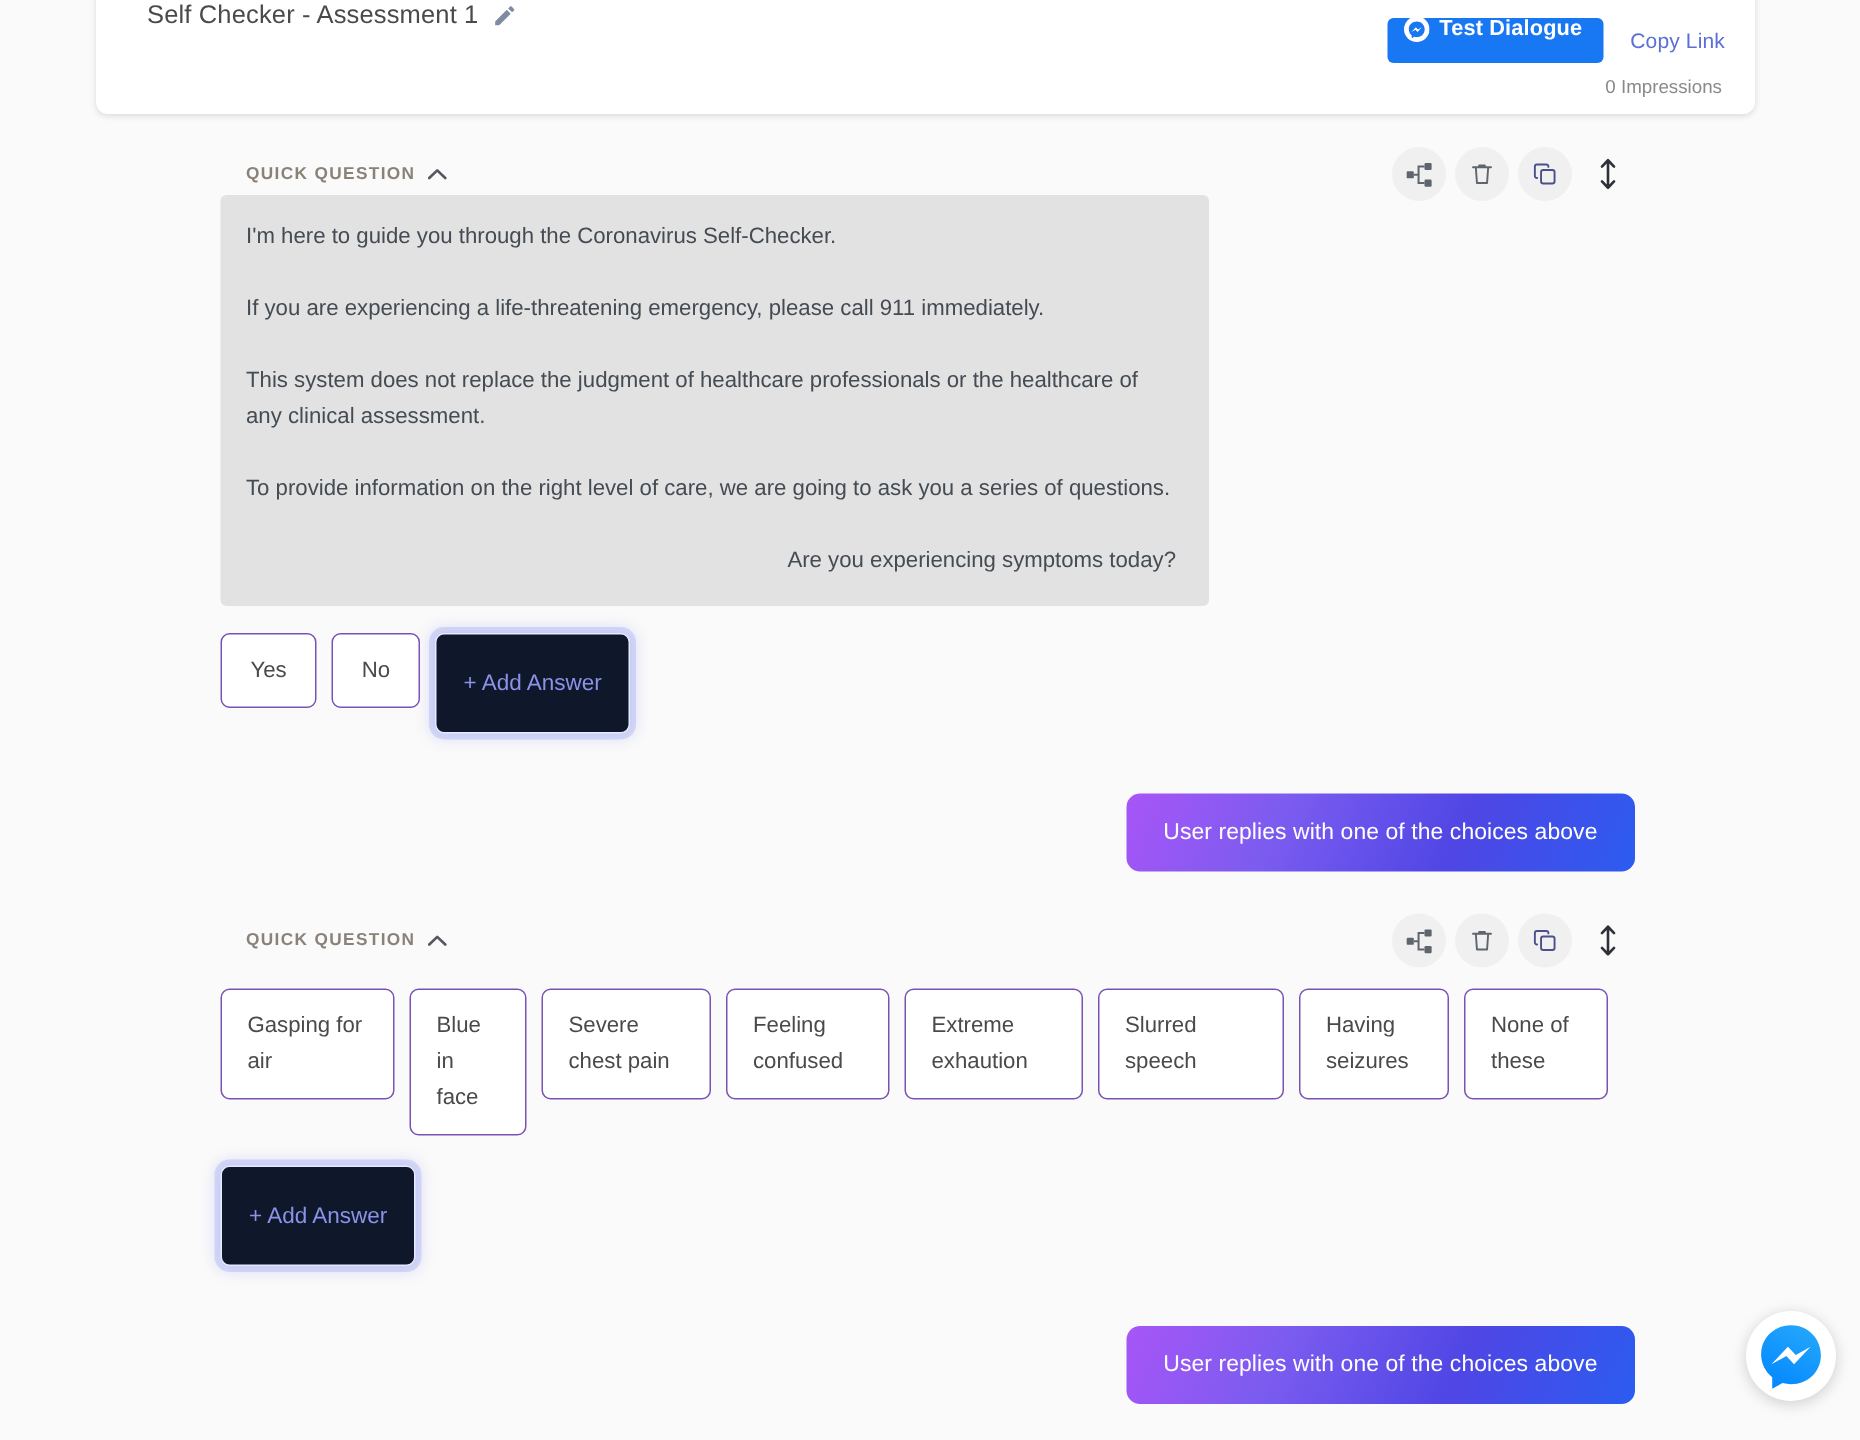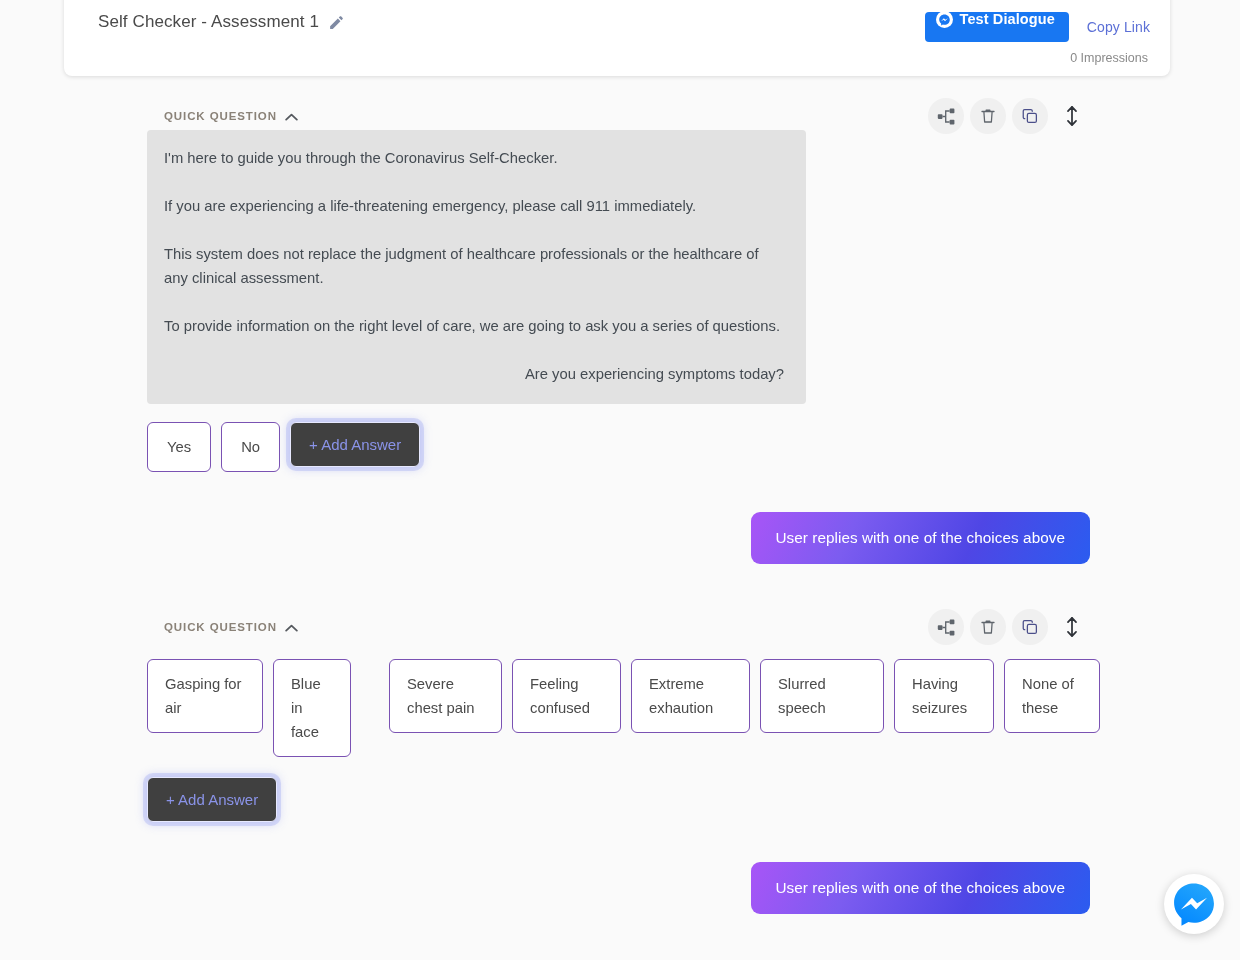--- a/index.html
+++ b/index.html
@@ -29,21 +29,21 @@
     box-shadow: 0 1px 4px rgba(0,0,0,0.13);
     display: flex;
     align-items: flex-start;
     padding: 12px 20px 0 34px;
   }
 
   .header-left {
     display: flex;
     align-items: flex-end;
     gap: 8px;
-    margin-top: 12px;
+    margin-top: 0;
   }
 
   .dialogue-title {
     font-size: 17px;
     color: #4a4a4a;
     font-weight: 400;
     letter-spacing: .1px;
   }
 
   .pencil-btn {
@@ -208,25 +208,25 @@
     cursor: pointer;
     text-align: left;
     min-width: 58px;
   }
 
   .answer-chip.narrow { padding: 12px 19px; }
 
   .add-answer-chip {
     border: 1px solid #e7e9ff;
     border-radius: 6px;
-    background: #404040;
+    background: #0f172a;
     color: #8a93e8;
     font-size: 15px;
     font-family: "Liberation Sans", sans-serif;
-    padding: 13px 18px;
+    padding: 24px 18px;
     cursor: pointer;
     box-shadow: 0 0 0 4px rgba(136,146,240,0.26), 0 0 10px 3px rgba(136,146,240,0.30);
   }
 
   .add-answer-row {
     margin-left: 147px;
     margin-top: 20px;
   }
 
   
@@ -388,21 +388,21 @@
           <path d="M8 2v20M8 2L3.6 6.6M8 2l4.4 4.6M8 22l-4.4-4.6M8 22l4.4-4.6" stroke="#2e3238" stroke-width="1.9" fill="none" stroke-linecap="round" stroke-linejoin="round"></path>
         </svg>
       </button>
     </div>
   </div>
 
 
   <div class="answers-row">
     <button class="answer-chip" style="width:116px;">Gasping for air</button>
     <button class="answer-chip" style="width:78px;">Blue in face</button>
-    <button class="answer-chip" style="width:113px;margin-left:28px;">Severe chest pain</button>
+    <button class="answer-chip" style="width:113px;">Severe chest pain</button>
     <button class="answer-chip" style="width:109px;">Feeling confused</button>
     <button class="answer-chip" style="width:119px;">Extreme exhaution</button>
     <button class="answer-chip" style="width:124px;">Slurred speech</button>
     <button class="answer-chip" style="width:100px;">Having seizures</button>
     <button class="answer-chip" style="width:96px;">None of these</button>
   </div>
 
   <div class="add-answer-row">
     <button class="add-answer-chip">+ Add Answer</button>
   </div>

